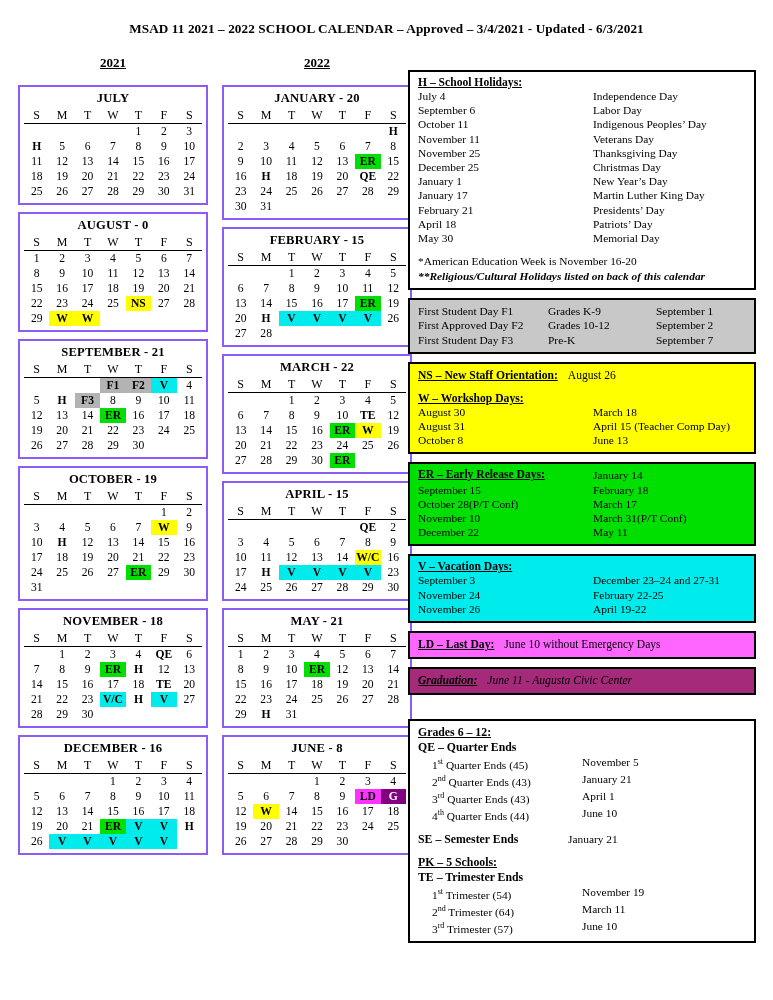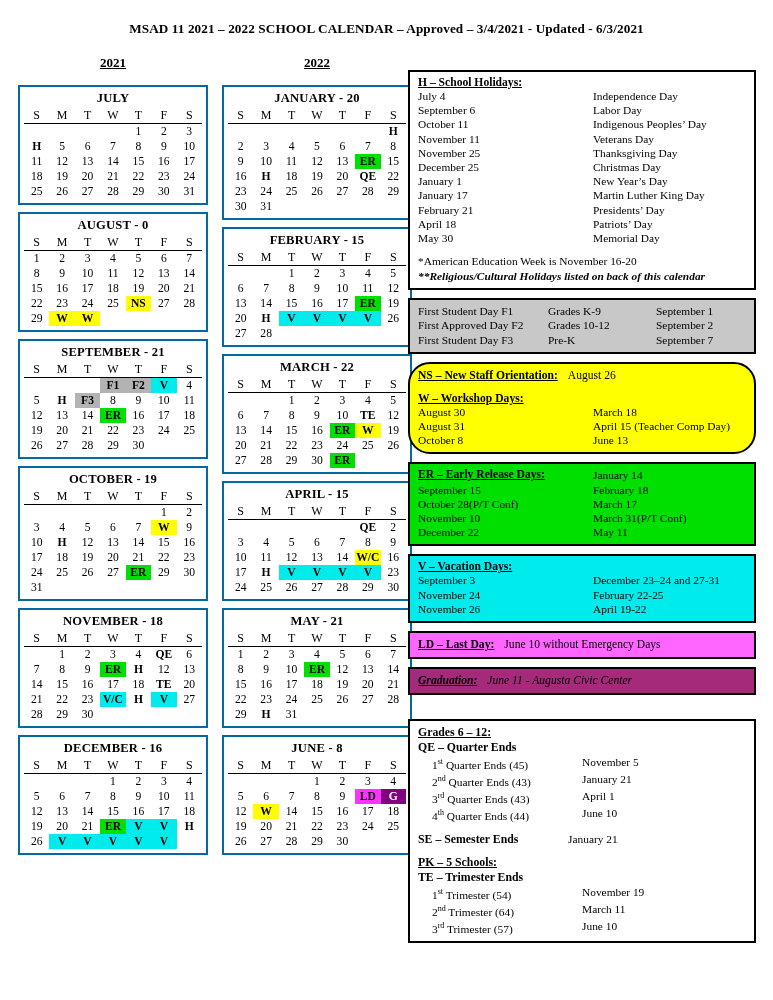--- a/index.html
+++ b/index.html
@@ -20,21 +20,21 @@
   .yearhdr{position:absolute;font-size:13px;font-weight:bold;text-decoration:underline;}
   #year-2021{left:18px;top:55px;width:190px;text-align:center;}
   #year-2022{left:222px;top:55px;width:190px;text-align:center;}
 
   
   .col{position:absolute;width:190px;}
   #col-left{left:18px;top:85px;}
   #col-right{left:222px;top:85px;}
 
   .month{
-    border:2px solid #0369a1;background:#fff;
+    border:2px solid #8b5cf6;background:#fff;
     box-sizing:border-box;width:190px;margin-bottom:7px;
     padding:3px 4px 4px 4px;
   }
   .month-title{
     text-align:center;font-weight:bold;font-size:12.6px;
     letter-spacing:.2px;margin:1px 0 1px 0;
   }
   table.cal{border-collapse:collapse;width:100%;table-layout:fixed;}
   table.cal td,table.cal th{
     text-align:center;font-size:11.6px;height:15px;padding:0;
@@ -52,21 +52,21 @@
   .bg-cyan{background:#00ecec;}
   .bg-gray{background:#b3b3b3;}
   .bg-magenta{background:#ff33ff;}
   .bg-purple{background:#800080;color:#ffffff;}
 
   
   .rcol{position:absolute;left:408px;top:70px;width:348px;}
   .panel{box-sizing:border-box;border:2px solid #000;margin-bottom:8px;padding:4px 8px 5px 8px;}
   .p-white{background:#fff;}
   .p-gray{background:#c8c8c8;}
-  .p-yellow{background:#ffff00;border-radius:22px;}
+  .p-yellow{background:#ffff00;}
   .p-green{background:#00e000;}
   .p-cyan{background:#00ecec;}
   .p-magenta{background:#ff66ff;}
   .p-purple{background:#a62a7a;font-style:italic;}
 
   .p-head{font-weight:bold;text-decoration:underline;font-size:11.6px;}
   .rowline{display:flex;font-size:11.4px;line-height:14.2px;}
   .rowline .c1{width:175px;flex:0 0 175px;}
   .rowline .c2{flex:1;}
   .rowline.cols3 .c1{width:130px;flex:0 0 130px;}

